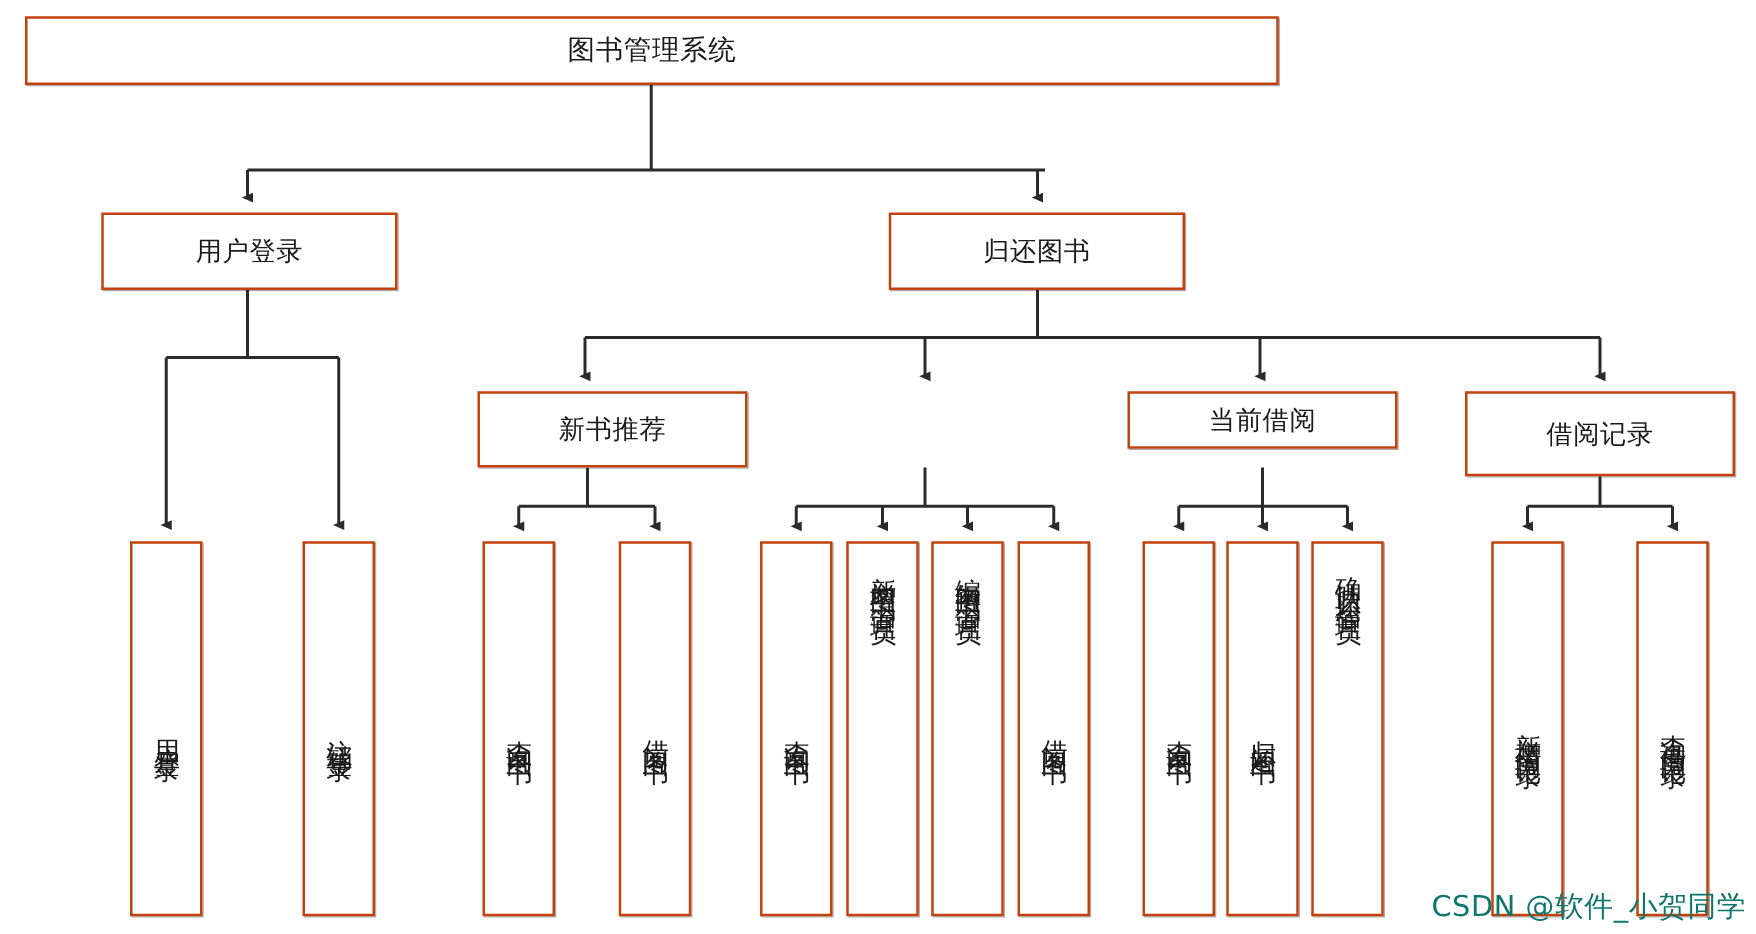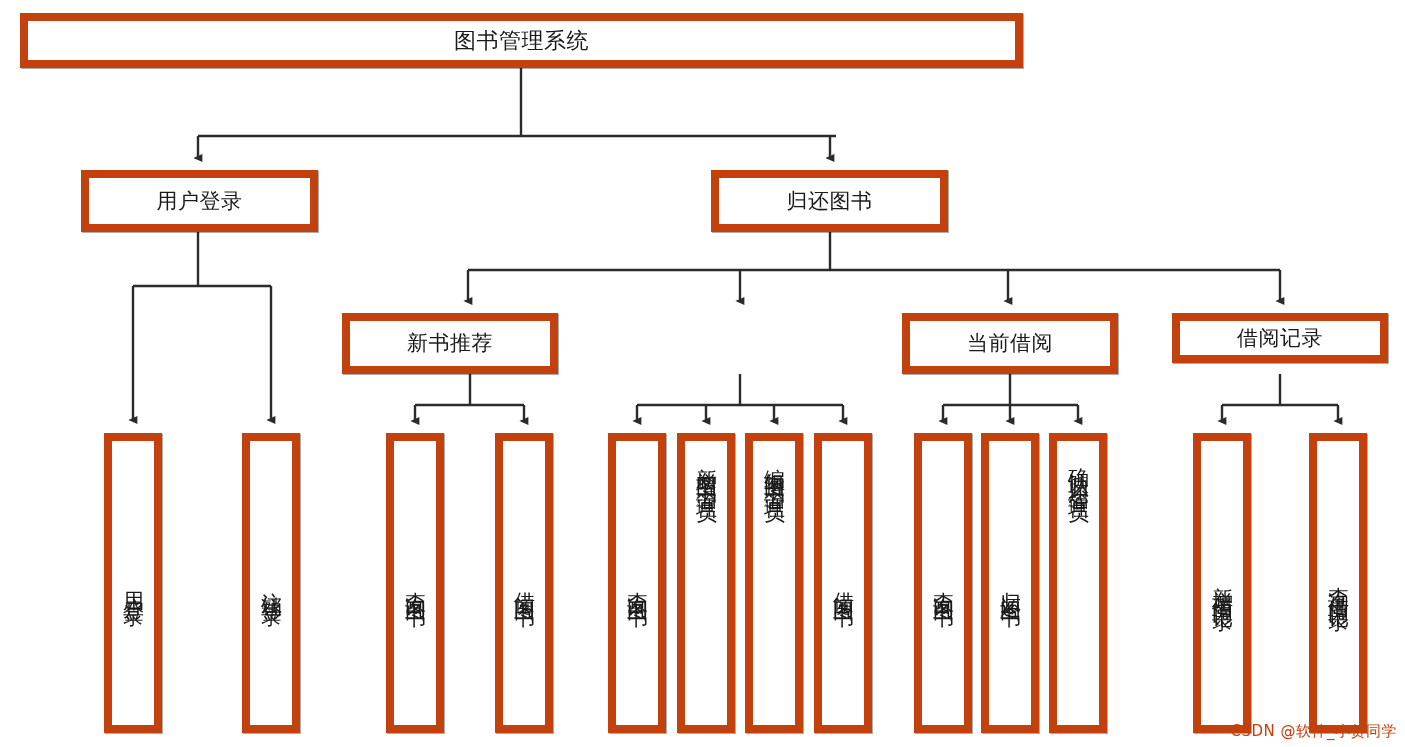--- a/index.html
+++ b/index.html
@@ -21,21 +21,21 @@
     position: absolute;
     left: 0;
     top: 0;
     width: 1405px;
     height: 747px;
     pointer-events: none;
   }
   .node {
     position: absolute;
     box-sizing: border-box;
-    border: 8px solid #c2410c;
+    border: 2px solid #c2410c;
     background: #ffffff;
     display: flex;
     align-items: center;
     justify-content: center;
     color: #1a1a1a;
     box-shadow: 1px 1px 0 rgba(0,0,0,0.32);
   }
   .node.horiz {
     font-size: 21px;
     line-height: 1.15;
@@ -66,22 +66,22 @@
     justify-content: center;
   }
   .leaf-top .leaf-inner {
     align-items: flex-start;
     padding-top: 6px;
   }
   #watermark {
     position: absolute;
     right: 8px;
     bottom: 6px;
-    font-size: 15px;
-    color: #c2410c;
+    font-size: 23px;
+    color: #0f766e;
     letter-spacing: 0.5px;
     white-space: nowrap;
   }
 </style>
 </head>
 <body>
 
 <div id="canvas">
 
   <svg id="edges" viewBox="0 0 1405 747" xmlns="http://www.w3.org/2000/svg">
@@ -138,27 +138,27 @@
     <span>图书管理系统</span>
   </div>
 
   <div class="node horiz" style="left:81px; top:170px; width:237px; height:62px;">
     <span>用户登录</span>
   </div>
   <div class="node horiz" style="left:711px; top:170px; width:237px; height:62px;">
     <span>归还图书</span>
   </div>
 
-  <div class="node horiz" style="left:342px; top:313px; width:216px; height:61px;">
+  <div class="node horiz" style="left:382px; top:313px; width:216px; height:61px;">
     <span>新书推荐</span>
   </div>
-  <div class="node horiz" style="left:902px; top:313px; width:216px; height:61px;">
+  <div class="node horiz" style="left:902px; top:313px; width:216px; height:46px;">
     <span>当前借阅</span>
   </div>
-  <div class="node horiz" style="left:1172px; top:313px; width:216px; height:50px;">
+  <div class="node horiz" style="left:1172px; top:313px; width:216px; height:68px;">
     <span>借阅记录</span>
   </div>
 
   <div class="node leaf" style="left:104px; top:433px; width:58px; height:300px;">
     <div class="leaf-inner">
       <span class="vtext">用户登录</span>
     </div>
   </div>
   <div class="node leaf" style="left:242px; top:433px; width:58px; height:300px;">
     <div class="leaf-inner">

